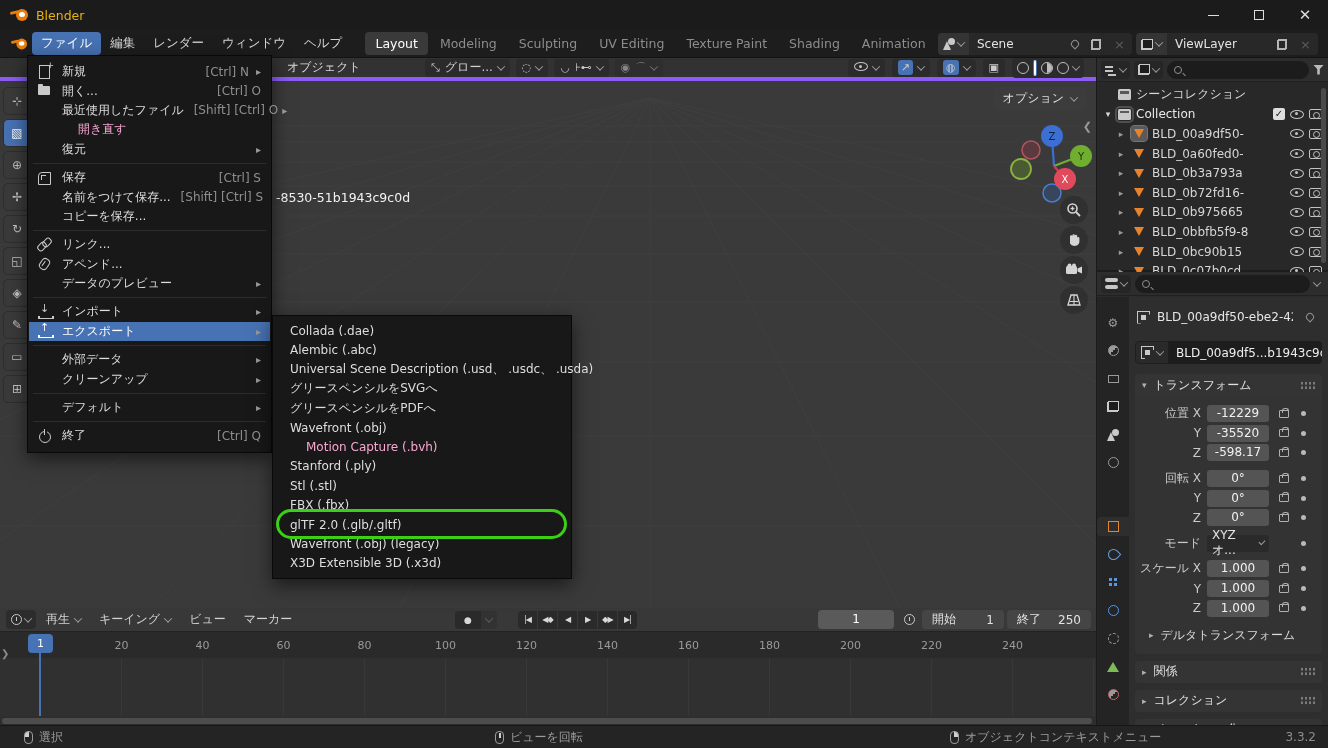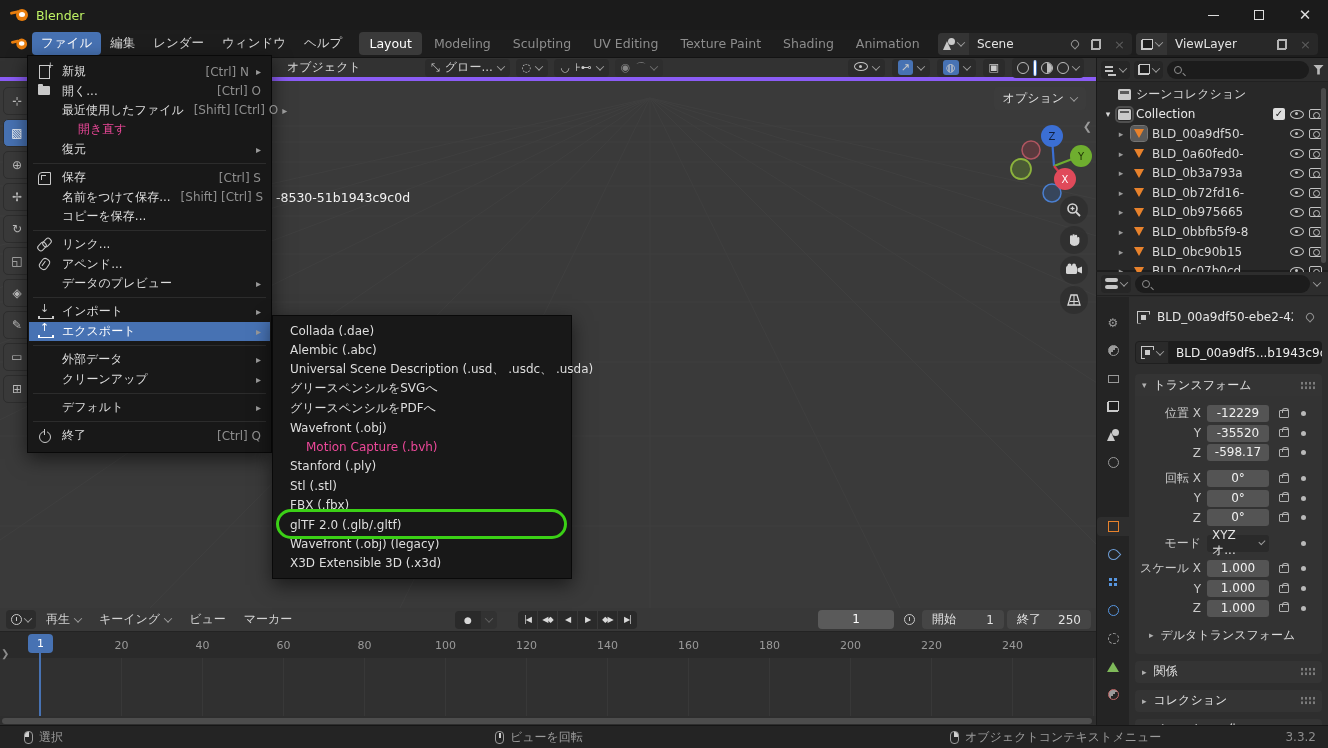--- a/index.html
+++ b/index.html
@@ -3,38 +3,38 @@
 <meta charset="utf-8">
 <style>
   * { margin:0; padding:0; box-sizing:border-box; }
   html,body { width:1328px; height:748px; overflow:hidden; background:#1d1d1d;
     font-family:"DejaVu Sans","Liberation Sans",sans-serif; font-size:12px; color:#cfcfcf;
     -webkit-font-smoothing:antialiased; }
   .row { display:flex; align-items:center; }
 
   
   #titlebar { position:absolute; left:0; top:0; width:1328px; height:30px; background:#1b1b1b; display:flex; align-items:center; }
-  #titlebar .app-title { color:#bef264; font-size:12.5px; margin-left:8px;text-align:center; }
+  #titlebar .app-title { color:#eab308; font-size:12.5px; margin-left:8px;text-align:center; }
   .win-btn { width:46px; height:30px; display:flex; align-items:center; justify-content:center; color:#ddd; }
   #win-buttons { position:absolute; right:0; top:0; display:flex; }
   .min-glyph { width:11px; height:1px; background:#ddd; }
   .max-glyph { width:10px; height:10px; border:1px solid #ddd; }
   .close-glyph { font-size:15px; color:#ddd; line-height:1; }
 
   
   .blender-logo { width:18px; height:14px; position:relative; margin-left:10px; }
   .blender-logo::before { content:""; position:absolute; right:0; top:1px; width:12px; height:12px; border-radius:50%; background:#e87d0d; }
   .blender-logo::after { content:""; position:absolute; right:3px; top:4px; width:6px; height:5px; border-radius:50%; background:#fff; }
   .blender-logo .tail { position:absolute; left:0; top:3px; width:9px; height:3px; background:#e87d0d; border-radius:2px; transform:rotate(-12deg); }
 
   
   #topbar { position:absolute; left:0; top:30px; width:1328px; height:28px; background:#1d1d1d; border-bottom:1px solid #131313; display:flex; align-items:center; }
   .menu-item { padding:3px 9px; border-radius:4px; color:#d4d4d4; font-size:12.5px; }
   .menu-item.active { background:#4772b3; color:#fff; }
-  .ws-tabs { display:flex; margin-left:8px; gap:2px; }
+  .ws-tabs { display:flex; margin-left:14px; gap:2px; }
   .ws-tab { padding:4px 10px; border-radius:4px 4px 0 0; color:#8d8d8d; font-size:12.5px; }
   .ws-tab.active { background:#3a3a3a; color:#fefefe; border-radius:4px; }
   .id-widget { position:absolute; top:3px; height:22px; background:#282828; border-radius:4px; display:flex; align-items:center; overflow:hidden; }
   .id-widget .icon-btn { height:22px; padding:0 5px; background:#343434; display:flex; align-items:center; gap:3px; }
   .id-widget .wlabel { padding:0 8px; color:#e3e3e3; flex:1; }
   .chev { width:6px; height:6px; border-right:1.4px solid #9c9c9c; border-bottom:1.4px solid #9c9c9c; transform:rotate(45deg) translate(-1px,-1px); display:inline-block; }
   .pin-icon { width:8px; height:8px; border:1.4px solid #909090; border-radius:50% 50% 50% 0; transform:rotate(-45deg); display:inline-block; margin:0 6px; }
   .copy-icon { width:10px; height:11px; position:relative; margin:0 6px; }
   .copy-icon::before { content:""; position:absolute; left:0; bottom:0; width:7px; height:8px; border:1.2px solid #b5b5b5; background:#282828; }
   .copy-icon::after { content:""; position:absolute; right:0; top:0; width:7px; height:8px; border:1.2px solid #b5b5b5; }
@@ -62,21 +62,21 @@
   #vp-objtext { position:absolute; left:276px; top:132px; color:#f2f2f2; font-size:12.5px; }
   #vp-collapse { position:absolute; right:4px; top:62px; color:#9a9a9a; font-size:11px; }
   .nav-circle-btn { position:absolute; left:1060px; width:28px; height:28px; border-radius:50%; background:rgba(45,45,45,.75); display:flex; align-items:center; justify-content:center; }
   .obj-sliver { position:absolute; left:556px; top:460px; width:5px; height:30px; border:1px solid #ff8d1a; background:rgba(232,125,13,.3); transform:rotate(-18deg); }
 
   
   #file-menu { position:absolute; left:27px; top:55px; width:245px; background:#181818; border:1px solid #090909; box-shadow:0 6px 18px rgba(0,0,0,.55); padding:6px 1px; z-index:50; }
   .mrow { height:19.4px; display:flex; align-items:center; padding:0 9px 0 8px; position:relative; }
   .mrow.active { background:#4772b3; }
   .mrow.active .mlabel, .mrow.active .mshort { color:#fff; }
-  .mrow.disabled .mlabel { color:#ec4899;padding-left:16px; }
+  .mrow.disabled .mlabel { color:#f9a8d4;padding-left:16px; }
   .mrow.sep-after { margin-bottom:9px; }
   .mrow.sep-after::after { content:""; position:absolute; left:4px; right:4px; bottom:-5px; height:1px; background:#2c2c2c; }
   .mi-icon { width:16px; height:14px; margin-right:9px; position:relative; flex:none; }
   .mlabel { color:#dedede; flex:1; white-space:nowrap; }
   .mshort { color:#8f8f8f; margin-left:10px; white-space:nowrap; }
   .marrow { color:#9a9a9a; font-size:10px; margin-left:4px; width:8px; text-align:right; }
   #export-menu { position:absolute; left:272px; top:315px; width:300px; background:#181818; border:1px solid #090909; box-shadow:0 6px 18px rgba(0,0,0,.55); padding:5px 1px; z-index:51; }
   #export-menu .mrow { height:19.4px; padding-left:16px; }
   #gltf-ellipse { position:absolute; left:276px; top:509px; width:291px; height:30px; border:3.5px solid #3bd016; border-radius:15px; z-index:60; pointer-events:none; }
 

